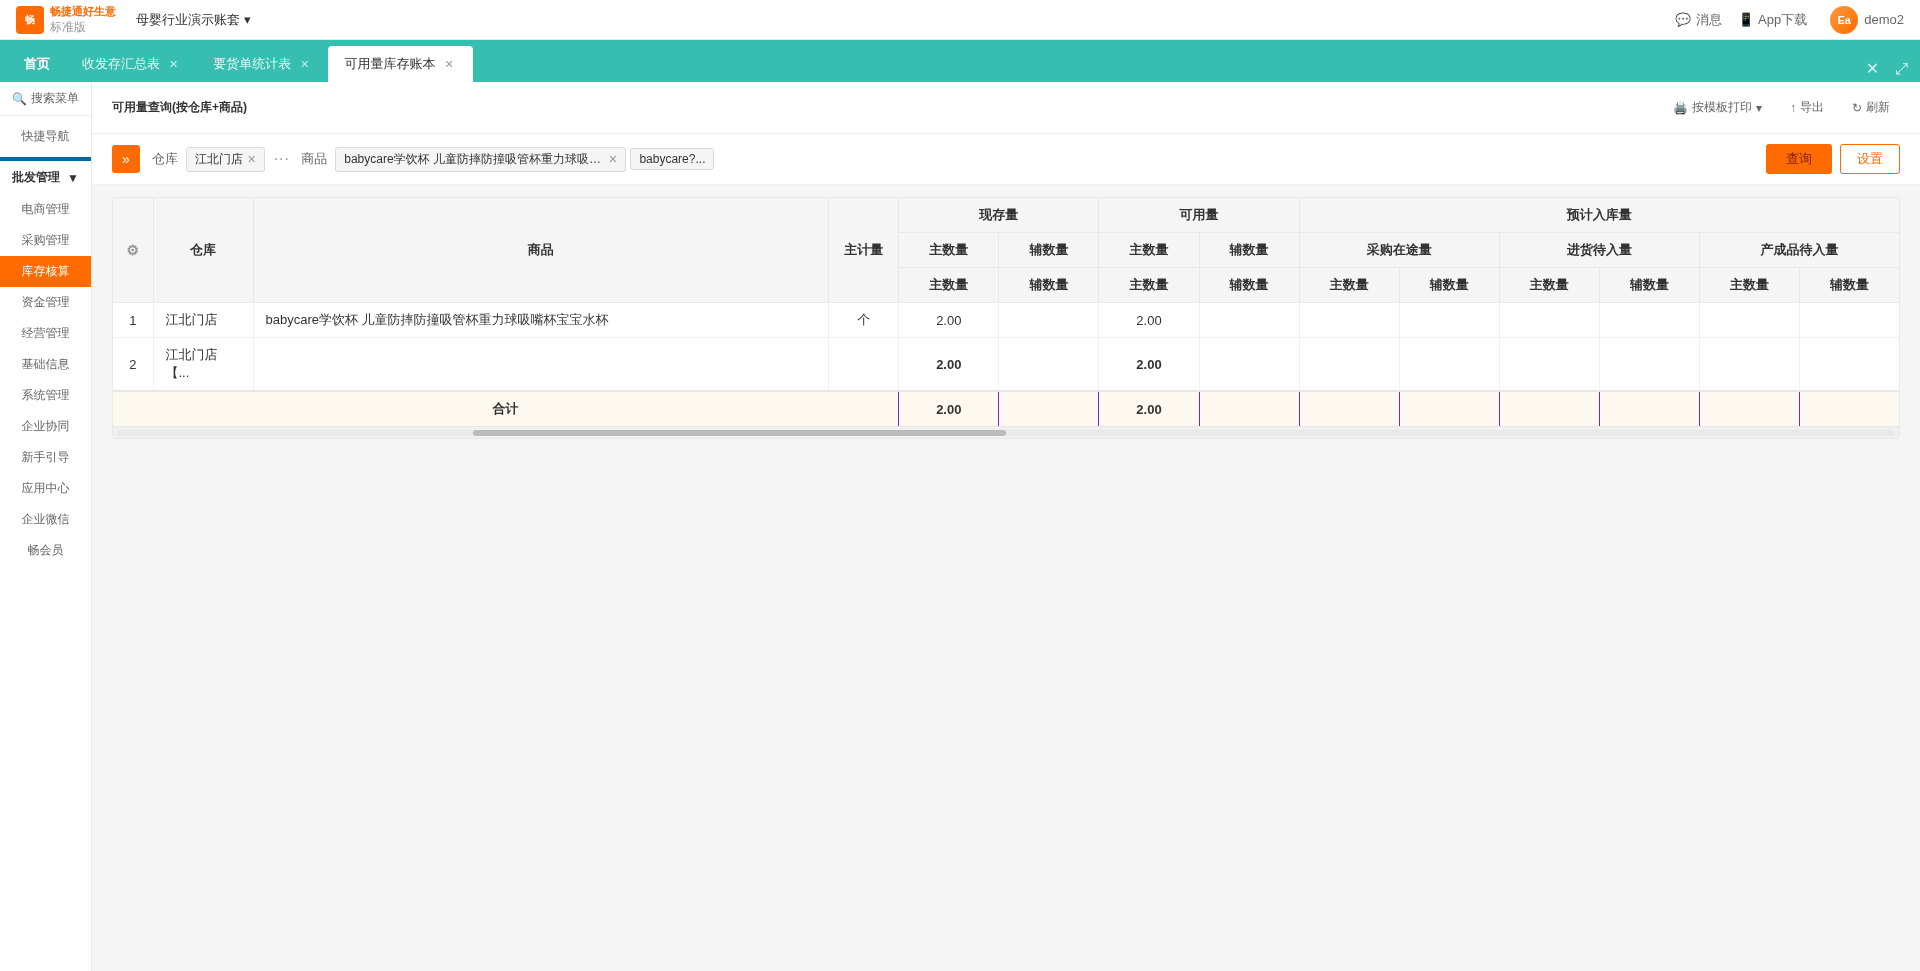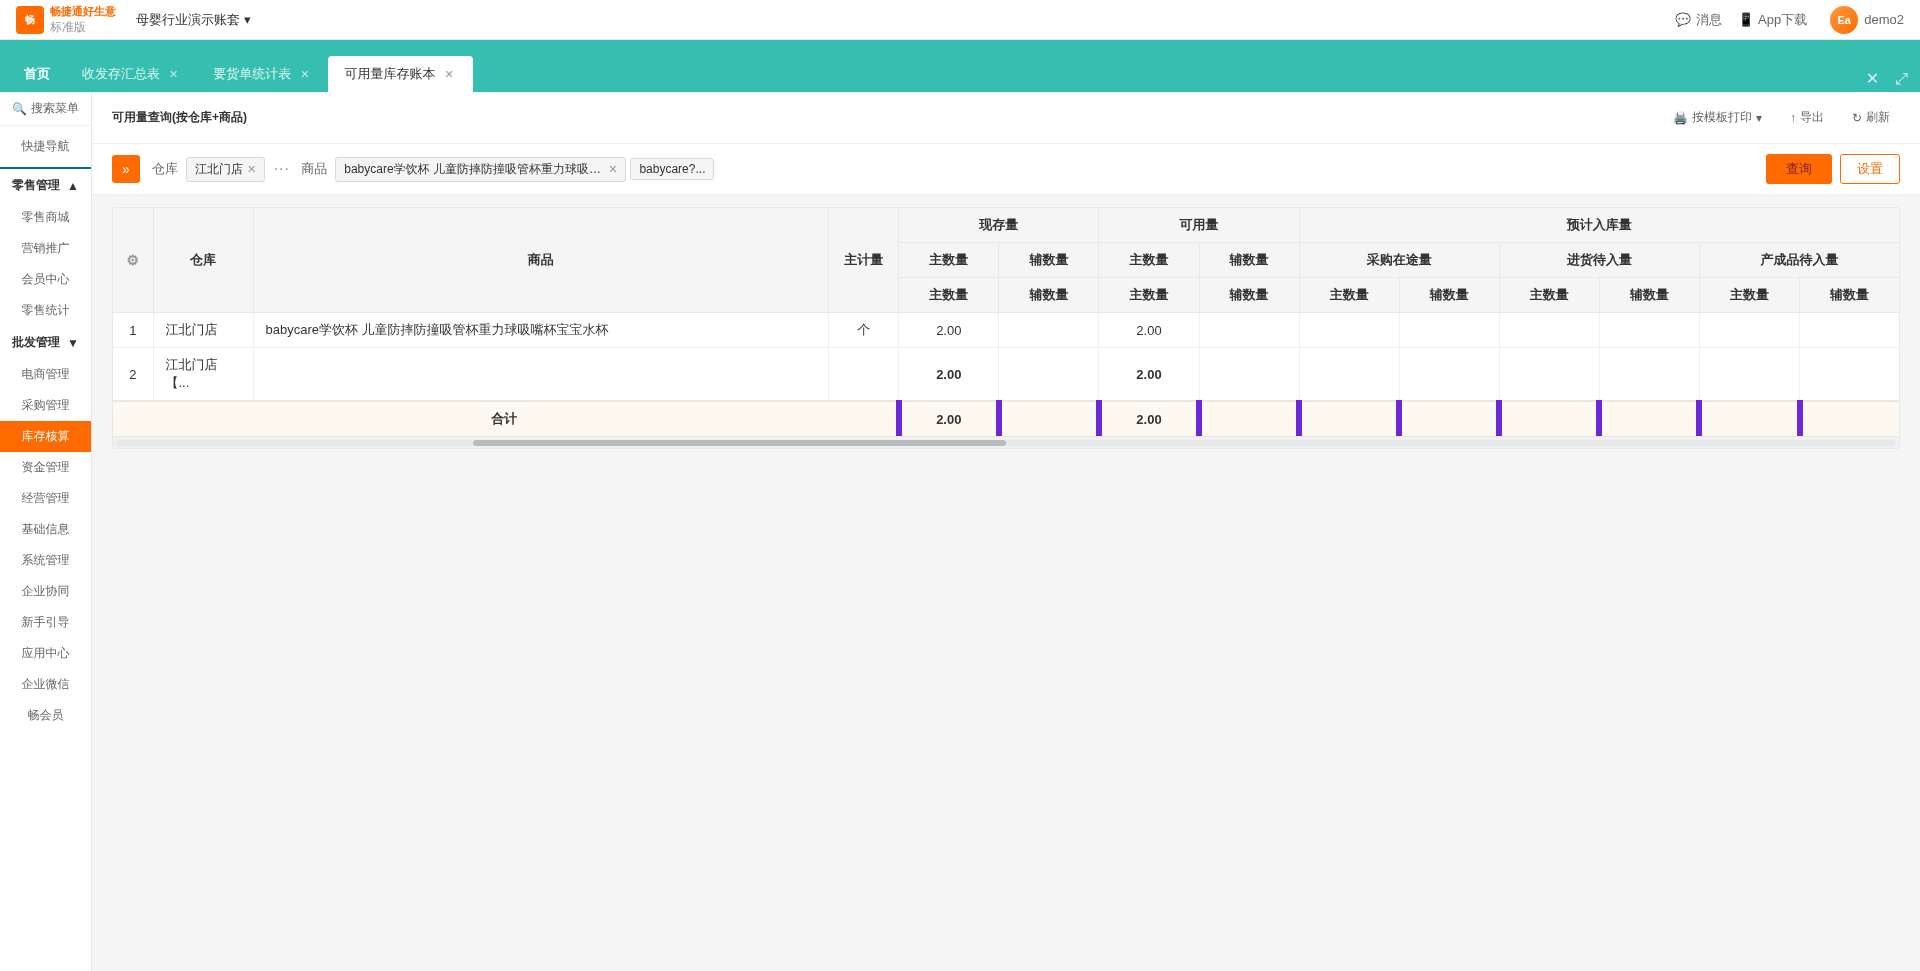--- a/index.html
+++ b/index.html
@@ -69,21 +69,21 @@
       align-items: center;
       justify-content: center;
       color: #fff;
       font-size: 11px;
       font-weight: bold;
       margin-left: 7px;
     }
 
     
     .nav-tabs {
-      height: 52px;
+      height: 42px;
       background: #36bfb0;
       display: flex;
       align-items: flex-end;
       padding: 0 0 0 8px;
     }
     .nav-tab {
       height: 36px;
       padding: 0 16px;
       display: flex;
       align-items: center;
@@ -141,21 +141,21 @@
       color: #666;
       border-bottom: 1px solid #f0f0f0;
       cursor: pointer;
       display: flex;
       align-items: center;
       justify-content: center;
       gap: 4px;
     }
     .sidebar-nav {
       padding: 4px 0;
-      border-bottom: 2px solid #0369a1;
+      border-bottom: 4px solid #0369a1;
     }
     .sidebar-nav-item {
       font-size: 12px;
       color: #666;
       padding: 8px 12px;
       cursor: pointer;
       text-align: center;
     }
     .sidebar-section {
       padding: 0;
@@ -344,21 +344,21 @@
 
     
     .table-footer {
       background: #fef9f0;
       border-top: 2px solid #e8e8e8;
     }
     .table-footer td {
       padding: 8px 12px;
       font-weight: bold;
       color: #333;
-      border-right: 6px solid #6d28d9;
+      border-right: 1px solid #6d28d9;
       text-align: center;
     }
     .table-footer td:last-child { border-right: none; }
 
     
     .scrollbar-area {
       height: 12px;
       background: #f0f0f0;
       border-top: 1px solid #e8e8e8;
       display: flex;
@@ -447,30 +447,20 @@
 
 <div class="main-layout">
 
   <div class="sidebar">
     <div class="sidebar-search">
       <span>🔍</span>
       <span>搜索菜单</span>
     </div>
     <div class="sidebar-nav">
       <div class="sidebar-nav-item">快捷导航</div>
-    </div>
-    <div class="sidebar-section">
-      <div class="sidebar-section-header">
-        <span>零售管理</span>
-        <span>▲</span>
-      </div>
-      <div class="sidebar-item">零售商城</div>
-      <div class="sidebar-item">营销推广</div>
-      <div class="sidebar-item">会员中心</div>
-      <div class="sidebar-item">零售统计</div>
     </div>
     <div class="sidebar-section">
       <div class="sidebar-section-header">
         <span>批发管理</span>
         <span>▼</span>
       </div>
     </div>
     <div class="sidebar-item">电商管理</div>
     <div class="sidebar-item">采购管理</div>
     <div class="sidebar-item active">库存核算</div>

